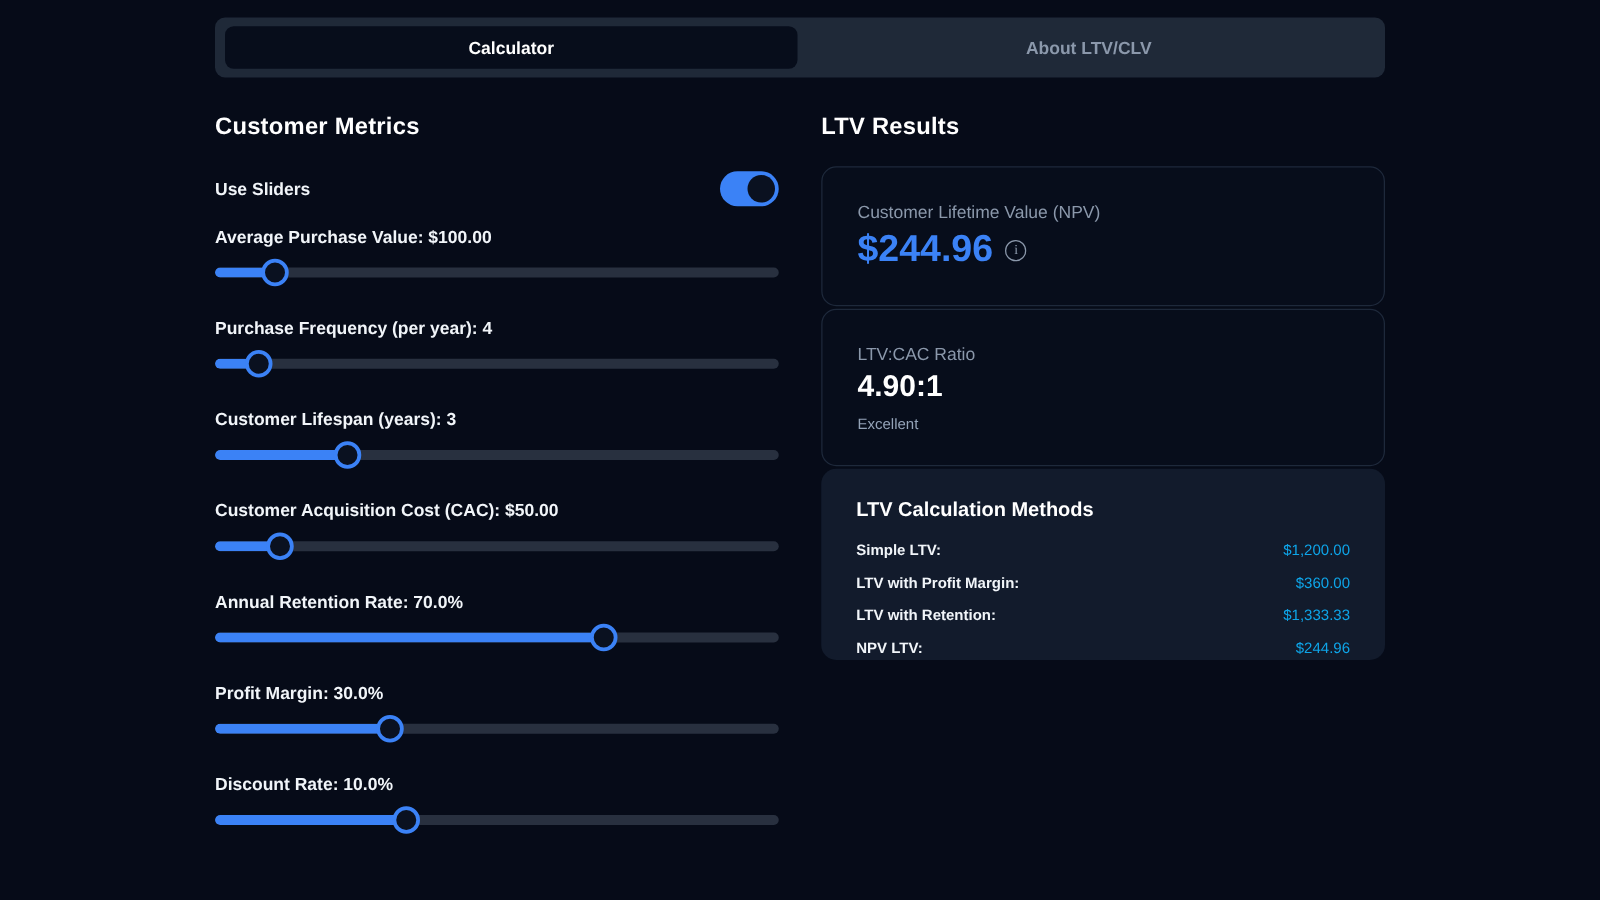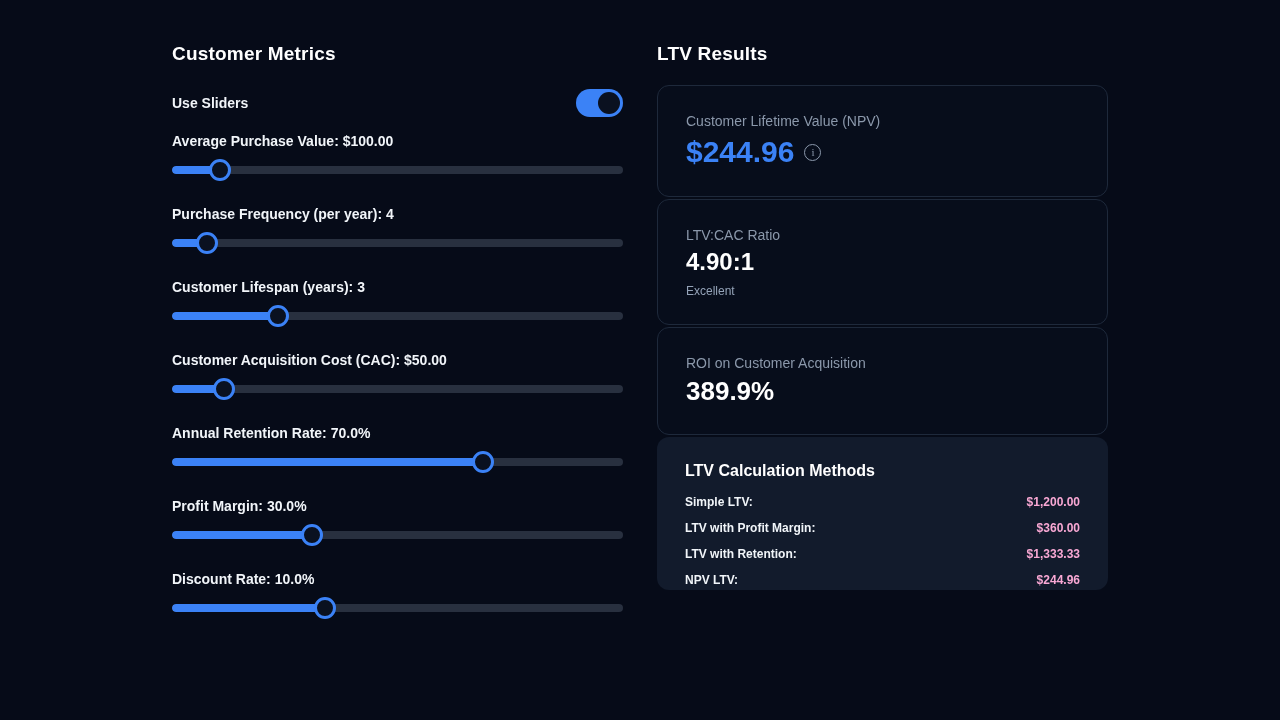--- a/index.html
+++ b/index.html
@@ -166,27 +166,31 @@
   }
   .methods-title { font-size: 16px; font-weight: 700; color: #ffffff; margin-bottom: 15px; }
   .method-row {
     display: flex;
     justify-content: space-between;
     align-items: center;
     font-size: 12px;
     margin-bottom: 12px;
   }
   .method-row .m-label { font-weight: 700; color: #f1f5f9; }
-  .method-row .m-value { font-weight: 700; color: #f9a8d4; }
+  .method-row .m-value { font-weight: 400; color: #0ea5e9; }
 </style>
 </head>
 <body>
 
 <div class="container">
 
+  <div class="tabbar">
+    <div class="tab active">Calculator</div>
+    <div class="tab">About LTV/CLV</div>
+  </div>
 
   <div class="main">
 
     <div class="left-col">
       <h2 class="section-title">Customer Metrics</h2>
 
       <div class="toggle-row">
         <span class="toggle-label">Use Sliders</span>
         <div class="toggle">
           <div class="knob"></div>
@@ -276,24 +280,20 @@
             <span class="info-icon">i</span>
           </div>
         </div>
 
         <div class="card h2">
           <div class="card-label">LTV:CAC Ratio</div>
           <div class="card-value-white-lg">4.90:1</div>
           <div class="card-sub">Excellent</div>
         </div>
 
-        <div class="card h3">
-          <div class="card-label">ROI on Customer Acquisition</div>
-          <div class="card-value-white-xl">389.9%</div>
-        </div>
 
         <div class="methods-card">
           <div class="methods-title">LTV Calculation Methods</div>
           <div class="method-row">
             <span class="m-label">Simple LTV:</span>
             <span class="m-value">$1,200.00</span>
           </div>
           <div class="method-row">
             <span class="m-label">LTV with Profit Margin:</span>
             <span class="m-value">$360.00</span>

